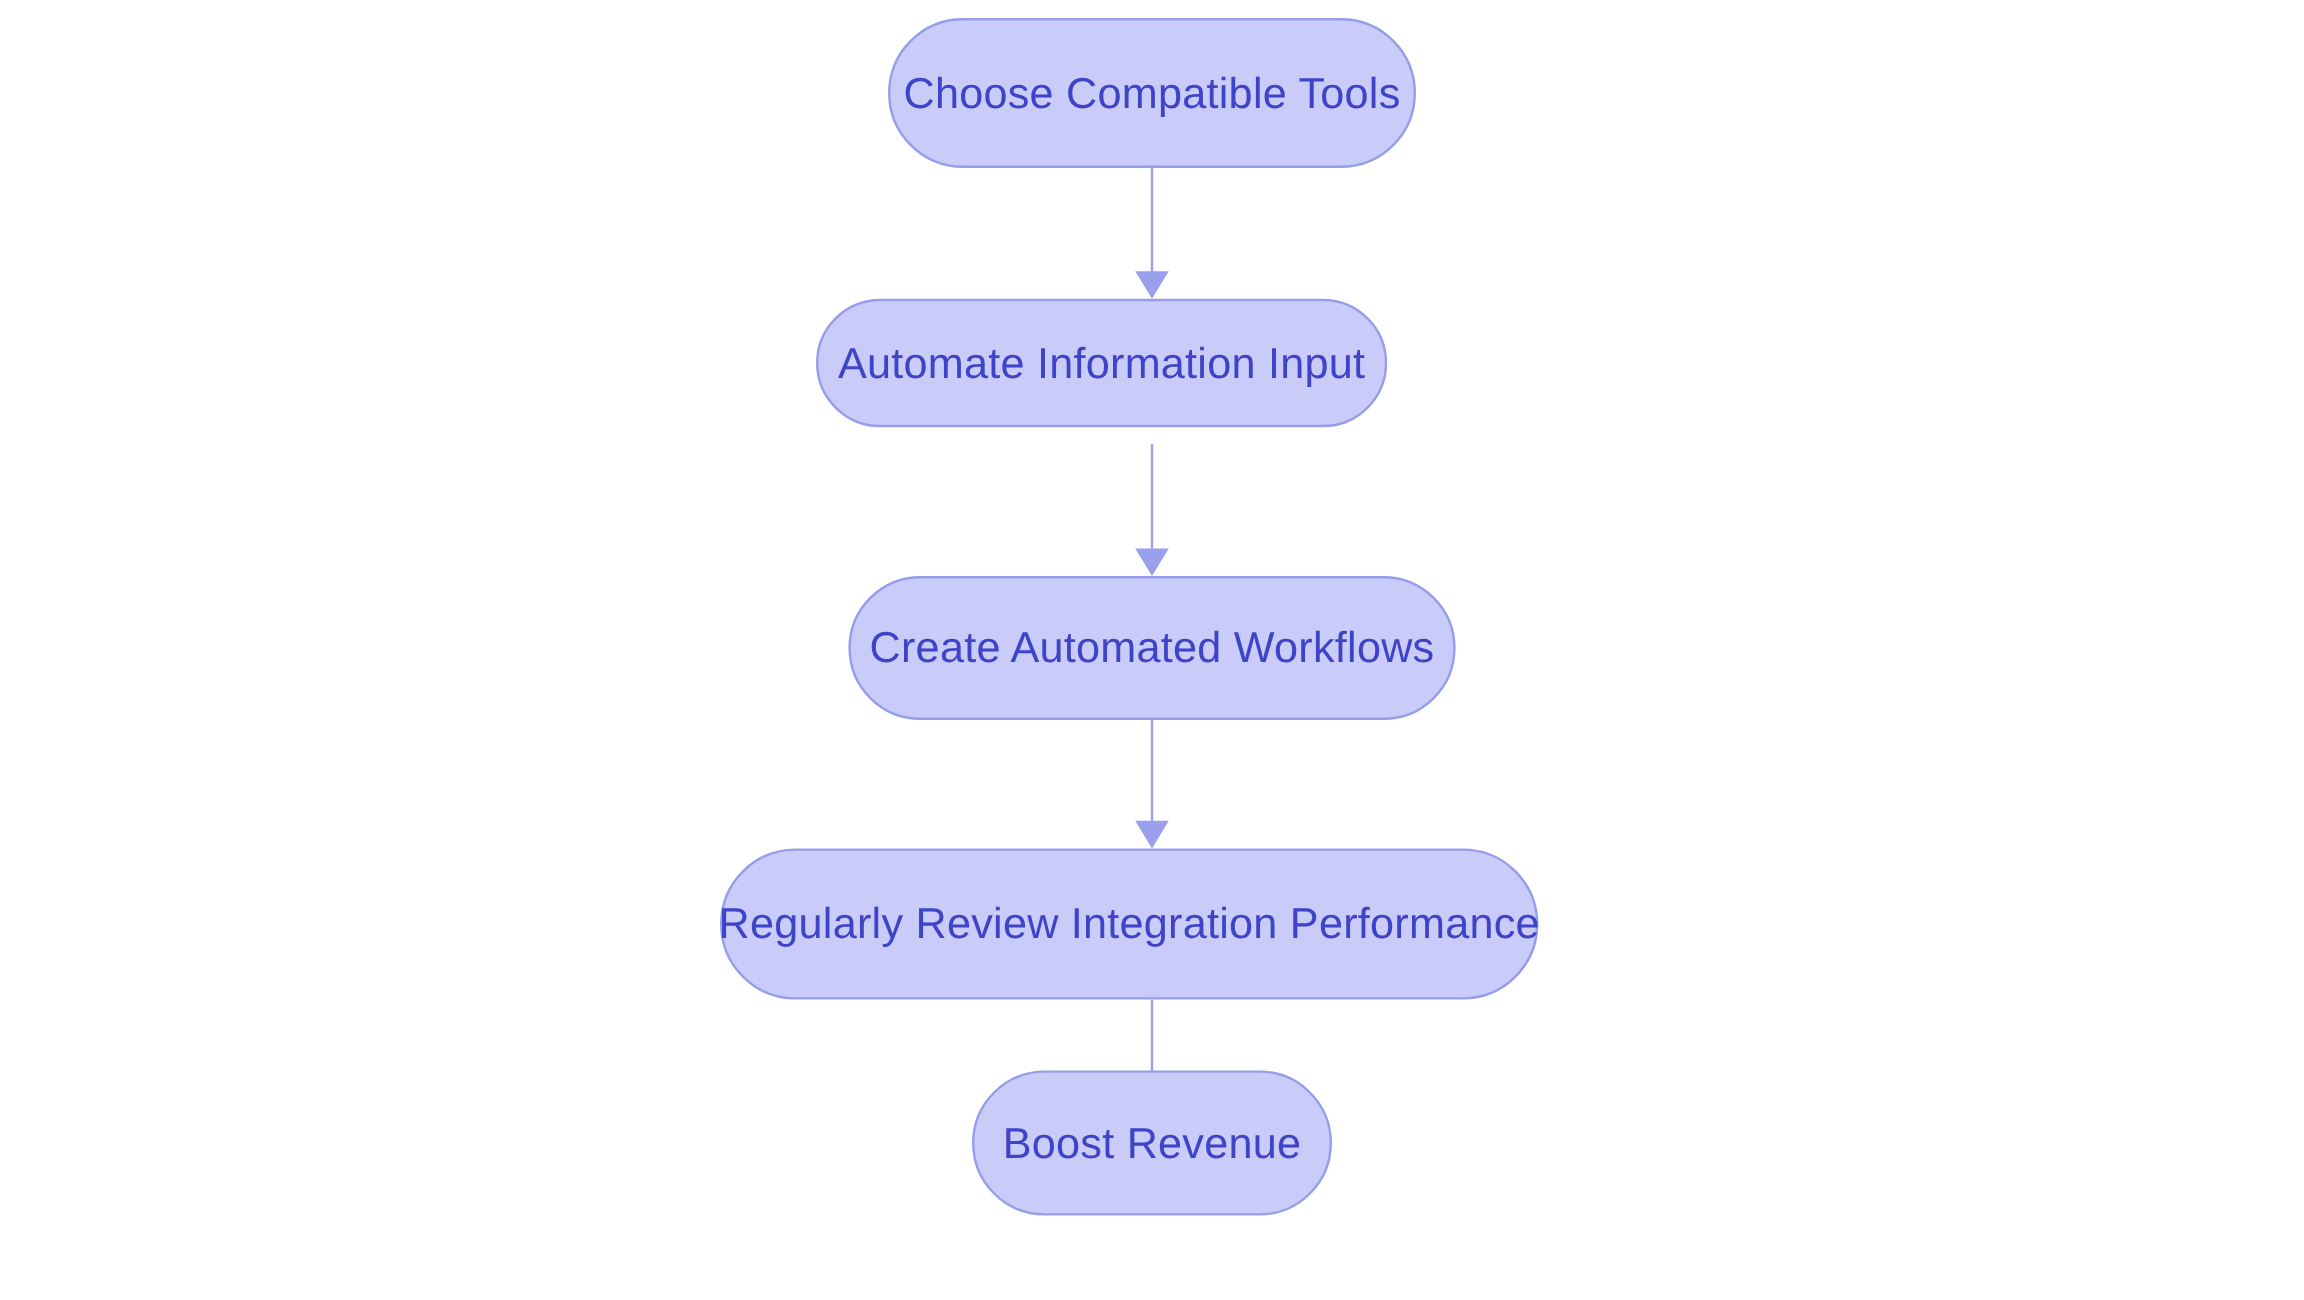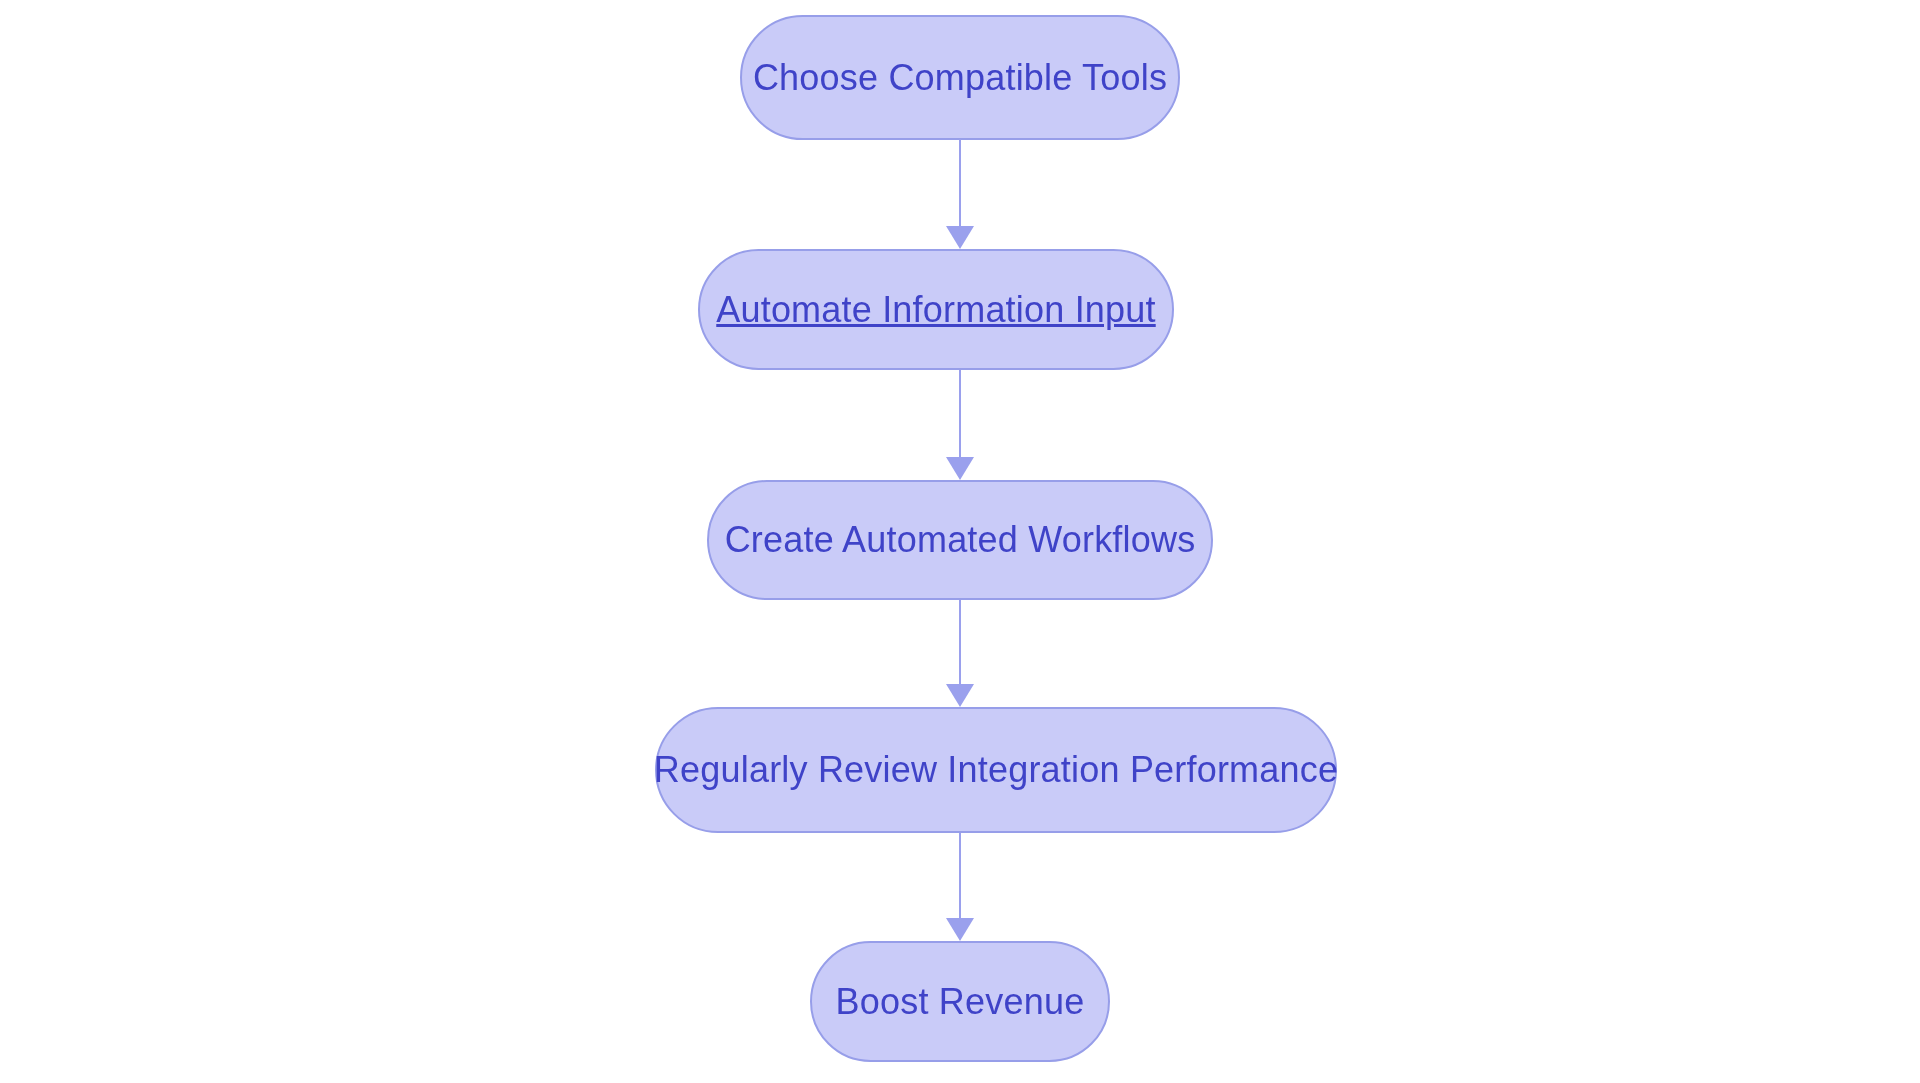--- a/index.html
+++ b/index.html
@@ -24,24 +24,24 @@
     background: var(--node-fill, #c9cbf8);
     border: 2px solid var(--node-border, #979ee9);
     color: var(--node-text, #3f43c8);
     font-size: 36px;
     font-weight: 400;
     letter-spacing: 0.2px;
     text-align: center;
     white-space: nowrap;
   }
   .node-1 { left: 740px; top: 15px;  width: 440px; height: 125px; border-radius: 62.5px; }
-  .node-2 { left: 698px; top: 249px; width: 476px; height: 121px; border-radius: 60.5px; text-decoration: underline; }
+  .node-2 { left: 680px; top: 249px; width: 476px; height: 107px; border-radius: 60.5px; }
   .node-3 { left: 707px; top: 480px; width: 506px; height: 120px; border-radius: 60px; }
-  .node-4 { left: 655px; top: 707px; width: 682px; height: 126px; border-radius: 63px; }
-  .node-5 { left: 810px; top: 941px; width: 300px; height: 121px; border-radius: 60.5px; }
+  .node-4 { left: 600px; top: 707px; width: 682px; height: 126px; border-radius: 63px; }
+  .node-5 { left: 810px; top: 892px; width: 300px; height: 121px; border-radius: 60.5px; }
 
   .arrow-line {
     position: absolute;
     left: 958.75px;
     width: 2.5px;
     background: var(--arrow, #9aa0ed);
   }
   .line-1 { top: 139px; height: 88px; }
   .line-2 { top: 370px; height: 88px; }
   .line-3 { top: 600px; height: 85px; }

